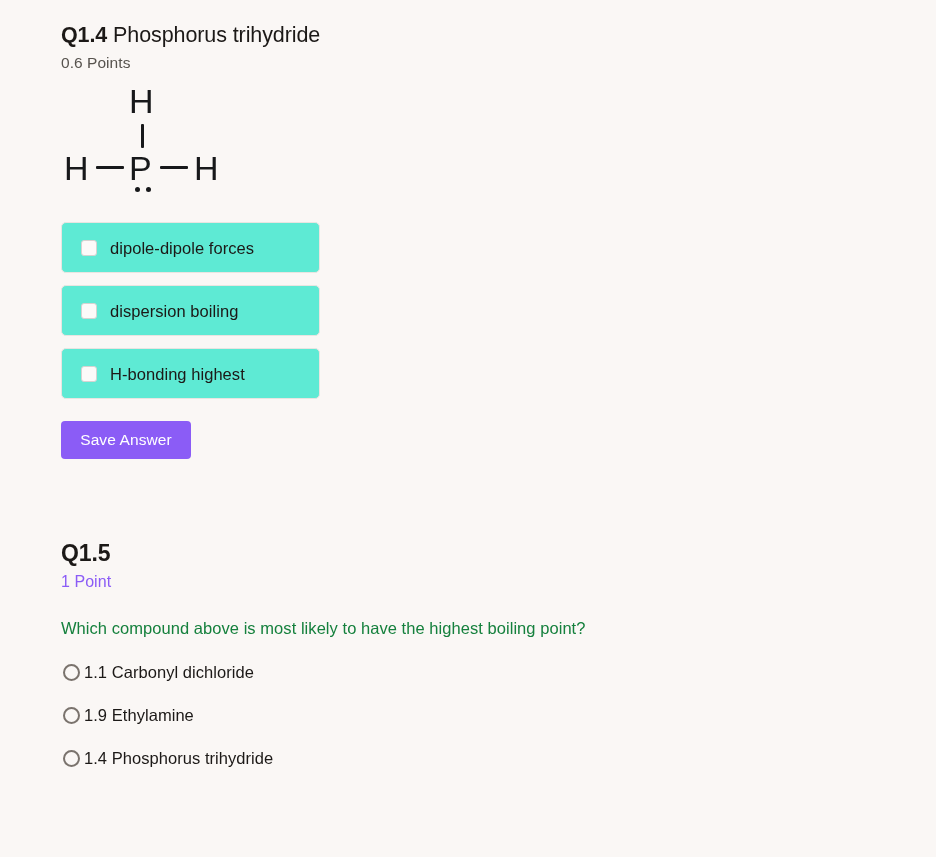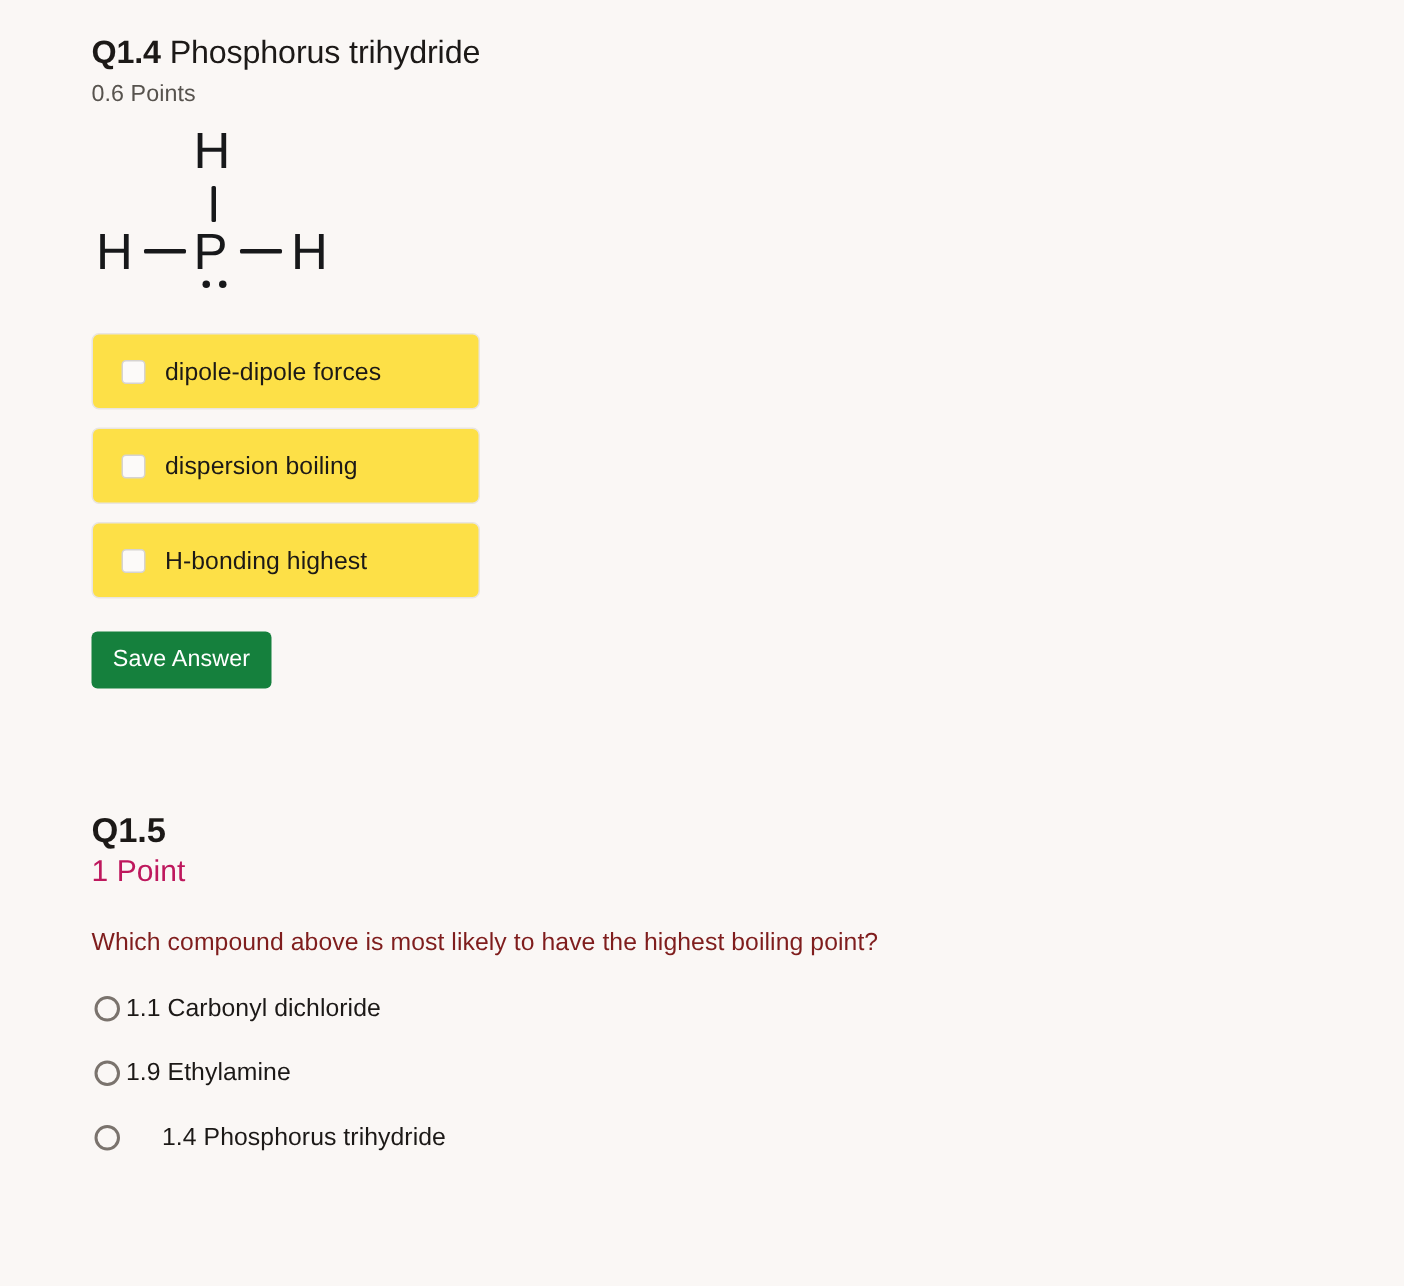--- a/index.html
+++ b/index.html
@@ -118,21 +118,21 @@
     margin-top: 17px;
   }
   .option-row {
     display: flex;
     align-items: center;
     width: 259px;
     height: 51px;
     box-sizing: border-box;
     border: 1px solid #e9e5e1;
     border-radius: 5px;
-    background: #fde047;
+    background: #5eead4;
     margin-bottom: 12px;
     padding-left: 19px;
   }
   .checkbox {
     width: 16px;
     height: 16px;
     box-sizing: border-box;
     border: 1.5px solid #d6d3d1;
     border-radius: 3px;
     background: #fcfaf9;
@@ -148,23 +148,23 @@
   }
 
   
   .save-wrap {
     margin-top: 22px;
   }
   .save-button {
     display: inline-flex;
     align-items: center;
     justify-content: center;
-    width: 120px;
+    width: 130px;
     height: 38px;
-    background: #15803d;
+    background: #8b5cf6;
     color: #ffffff;
     border: none;
     border-radius: 4px;
     font-family: "Liberation Sans", sans-serif;
     font-size: 15.5px;
     font-weight: 400;
     letter-spacing: 0.1px;
     cursor: pointer;
     padding: 0;
   }
@@ -175,46 +175,45 @@
   }
   .q2-title {
     font-size: 23px;
     line-height: 27px;
     font-weight: 700;
     color: #1c1917;
     letter-spacing: -0.1px;
   }
   .q2-points {
     margin-top: 4px;
-    font-size: 20px;
+    font-size: 16px;
     line-height: 21px;
-    color: #be185d;
+    color: #8b5cf6;
     letter-spacing: 0.05px;
   }
   .q2-prompt {
     margin-top: 25px;
     font-size: 16.5px;
     line-height: 22px;
-    color: #7f1d1d;
+    color: #15803d;
     letter-spacing: 0.05px;
     white-space: nowrap;
   }
 
   .radio-list {
     margin-top: 20px;
   }
   .radio-row {
     display: flex;
     align-items: center;
     height: 26px;
     margin-bottom: 17px;
   }
   .radio-row:last-child {
     margin-bottom: 0;
-    gap: 24px;
   }
   .radio {
     width: 17px;
     height: 17px;
     box-sizing: border-box;
     border: 2px solid #7a736d;
     border-radius: 50%;
     background: transparent;
     flex: 0 0 auto;
     margin-left: 2px;

